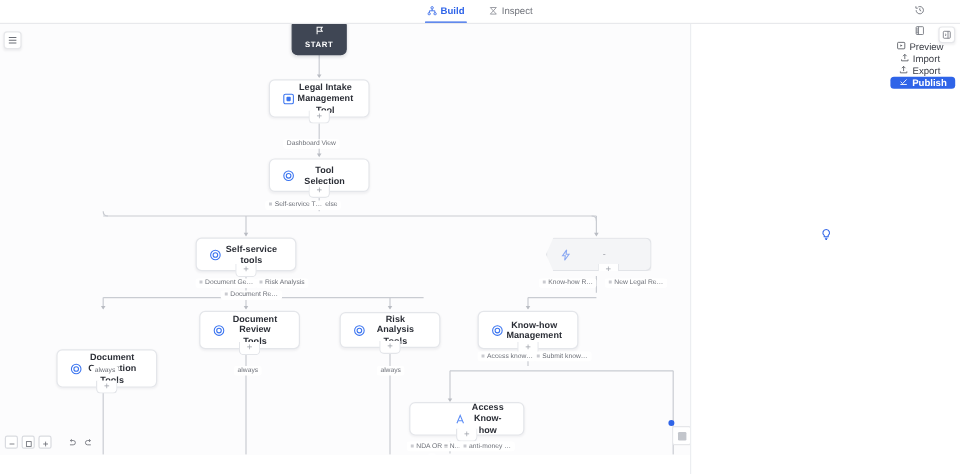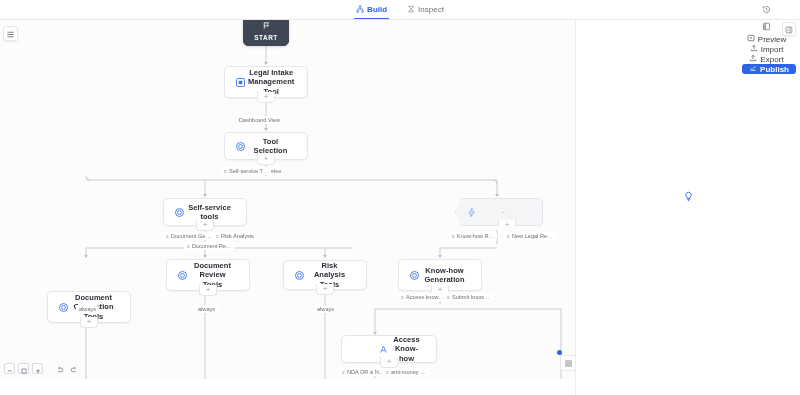--- a/index.html
+++ b/index.html
@@ -436,21 +436,21 @@
   </div>
 
   <div class="node" style="left:398px; top:255px; width:84px; height:32px;">
     <span class="nicon">
       <svg width="11" height="11" viewBox="0 0 16 16" fill="none" stroke="#3a74f0" stroke-width="1.3">
         <circle cx="8" cy="8" r="5.8"></circle>
           <circle cx="8" cy="8" r="2.8"></circle>
       </svg>
     </span>
     <span class="ntext" style="white-space:pre-line;">Know-how
-Generation</span>
+Management</span>
     <span class="plus">+</span>
   </div>
 
   <div class="node" style="left:341px; top:331px; width:96px; height:28px;padding-left:26px;">
     <span class="nicon">
       <svg width="11" height="11" viewBox="0 0 16 16" fill="none" stroke="#5b8cf5" stroke-width="1.3">
         <path d="M4 12.6L8 3l4 9.6"></path>
           <path d="M5.6 9.6h4.8"></path>
       </svg>
     </span>

